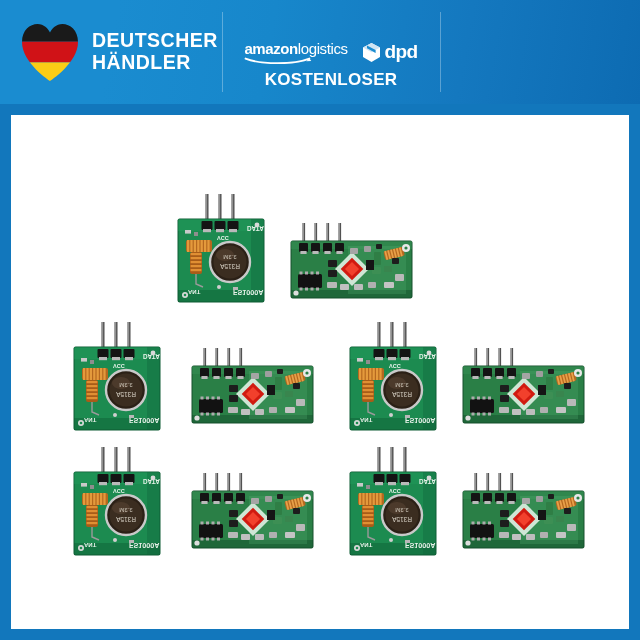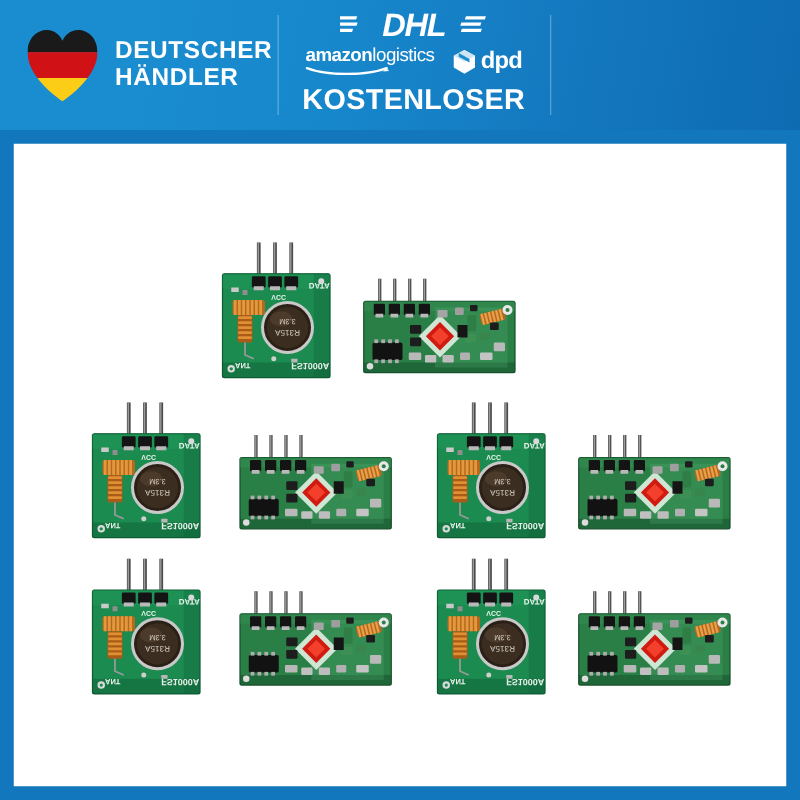--- a/index.html
+++ b/index.html
@@ -39,21 +39,21 @@
     width:100%;gap:14px;margin-bottom:2px;
   }
   .dhl-wrap{position:absolute;top:6px;left:0;right:0;display:flex;justify-content:center;}
   .amz{color:#fff;font-size:15px;letter-spacing:-.4px;line-height:1;position:relative;}
   .amz b{font-weight:bold;}
   .amz i{font-style:normal;font-weight:normal;}
   .amz-smile{display:block;height:7px;margin-top:1px;}
   .dpd-wrap{display:flex;align-items:flex-end;gap:4px;}
   .dpd-txt{color:#fff;font-size:19px;font-weight:bold;letter-spacing:-.6px;}
   .c2-text{
-    color:#fff;font-weight:bold;font-size:23px;text-align:center;
+    color:#fff;font-weight:bold;font-size:17px;text-align:center;
     line-height:1.15;letter-spacing:.3px;margin-top:26px;
   }
   .c3-text{
     color:#fff;font-weight:bold;font-size:14.5px;line-height:1.22;
     letter-spacing:.4px;margin-left:8px;
   }
   .ret-ico{flex:0 0 58px;width:58px;height:58px;}
 
   
   .frame{
@@ -98,33 +98,20 @@
           </svg>
         </div>
         <div class="btext">
           <div class="t-deutscher">DEUTSCHER</div>
           <div class="t-deutscher">HÄNDLER</div>
         </div>
       </div>
 
       <div class="bcell c2">
 
-        <div class="dhl-wrap">
-          <svg width="118" height="26" viewBox="0 0 118 26">
-            <g fill="#ffffff">
-              <rect x="0" y="7" width="16" height="2.6" transform="skewX(-18)"></rect>
-              <rect x="2" y="12" width="16" height="2.6" transform="skewX(-18)"></rect>
-              <rect x="0" y="17" width="16" height="2.6" transform="skewX(-18)"></rect>
-              <rect x="103" y="7" width="16" height="2.6" transform="skewX(-18)"></rect>
-              <rect x="101" y="12" width="16" height="2.6" transform="skewX(-18)"></rect>
-              <rect x="103" y="17" width="16" height="2.6" transform="skewX(-18)"></rect>
-            </g>
-            <text x="59" y="23" text-anchor="middle" font-family="'Liberation Sans',sans-serif" font-size="26" font-weight="bold" font-style="italic" fill="#ffffff" letter-spacing="-1">DHL</text>
-          </svg>
-        </div>
 
         <div class="logo-row" style="margin-top:26px;">
           <div class="amz">
             <span><b>amazon</b><i>logistics</i></span>
             <svg class="amz-smile" viewBox="0 0 90 9">
               <path d="M2 2 C22 10 64 10 84 2" stroke="#ffffff" stroke-width="2.4" fill="none" stroke-linecap="round"></path>
               <path d="M84 2 L80 5.5 L86.5 5" fill="#ffffff"></path>
             </svg>
           </div>
 

